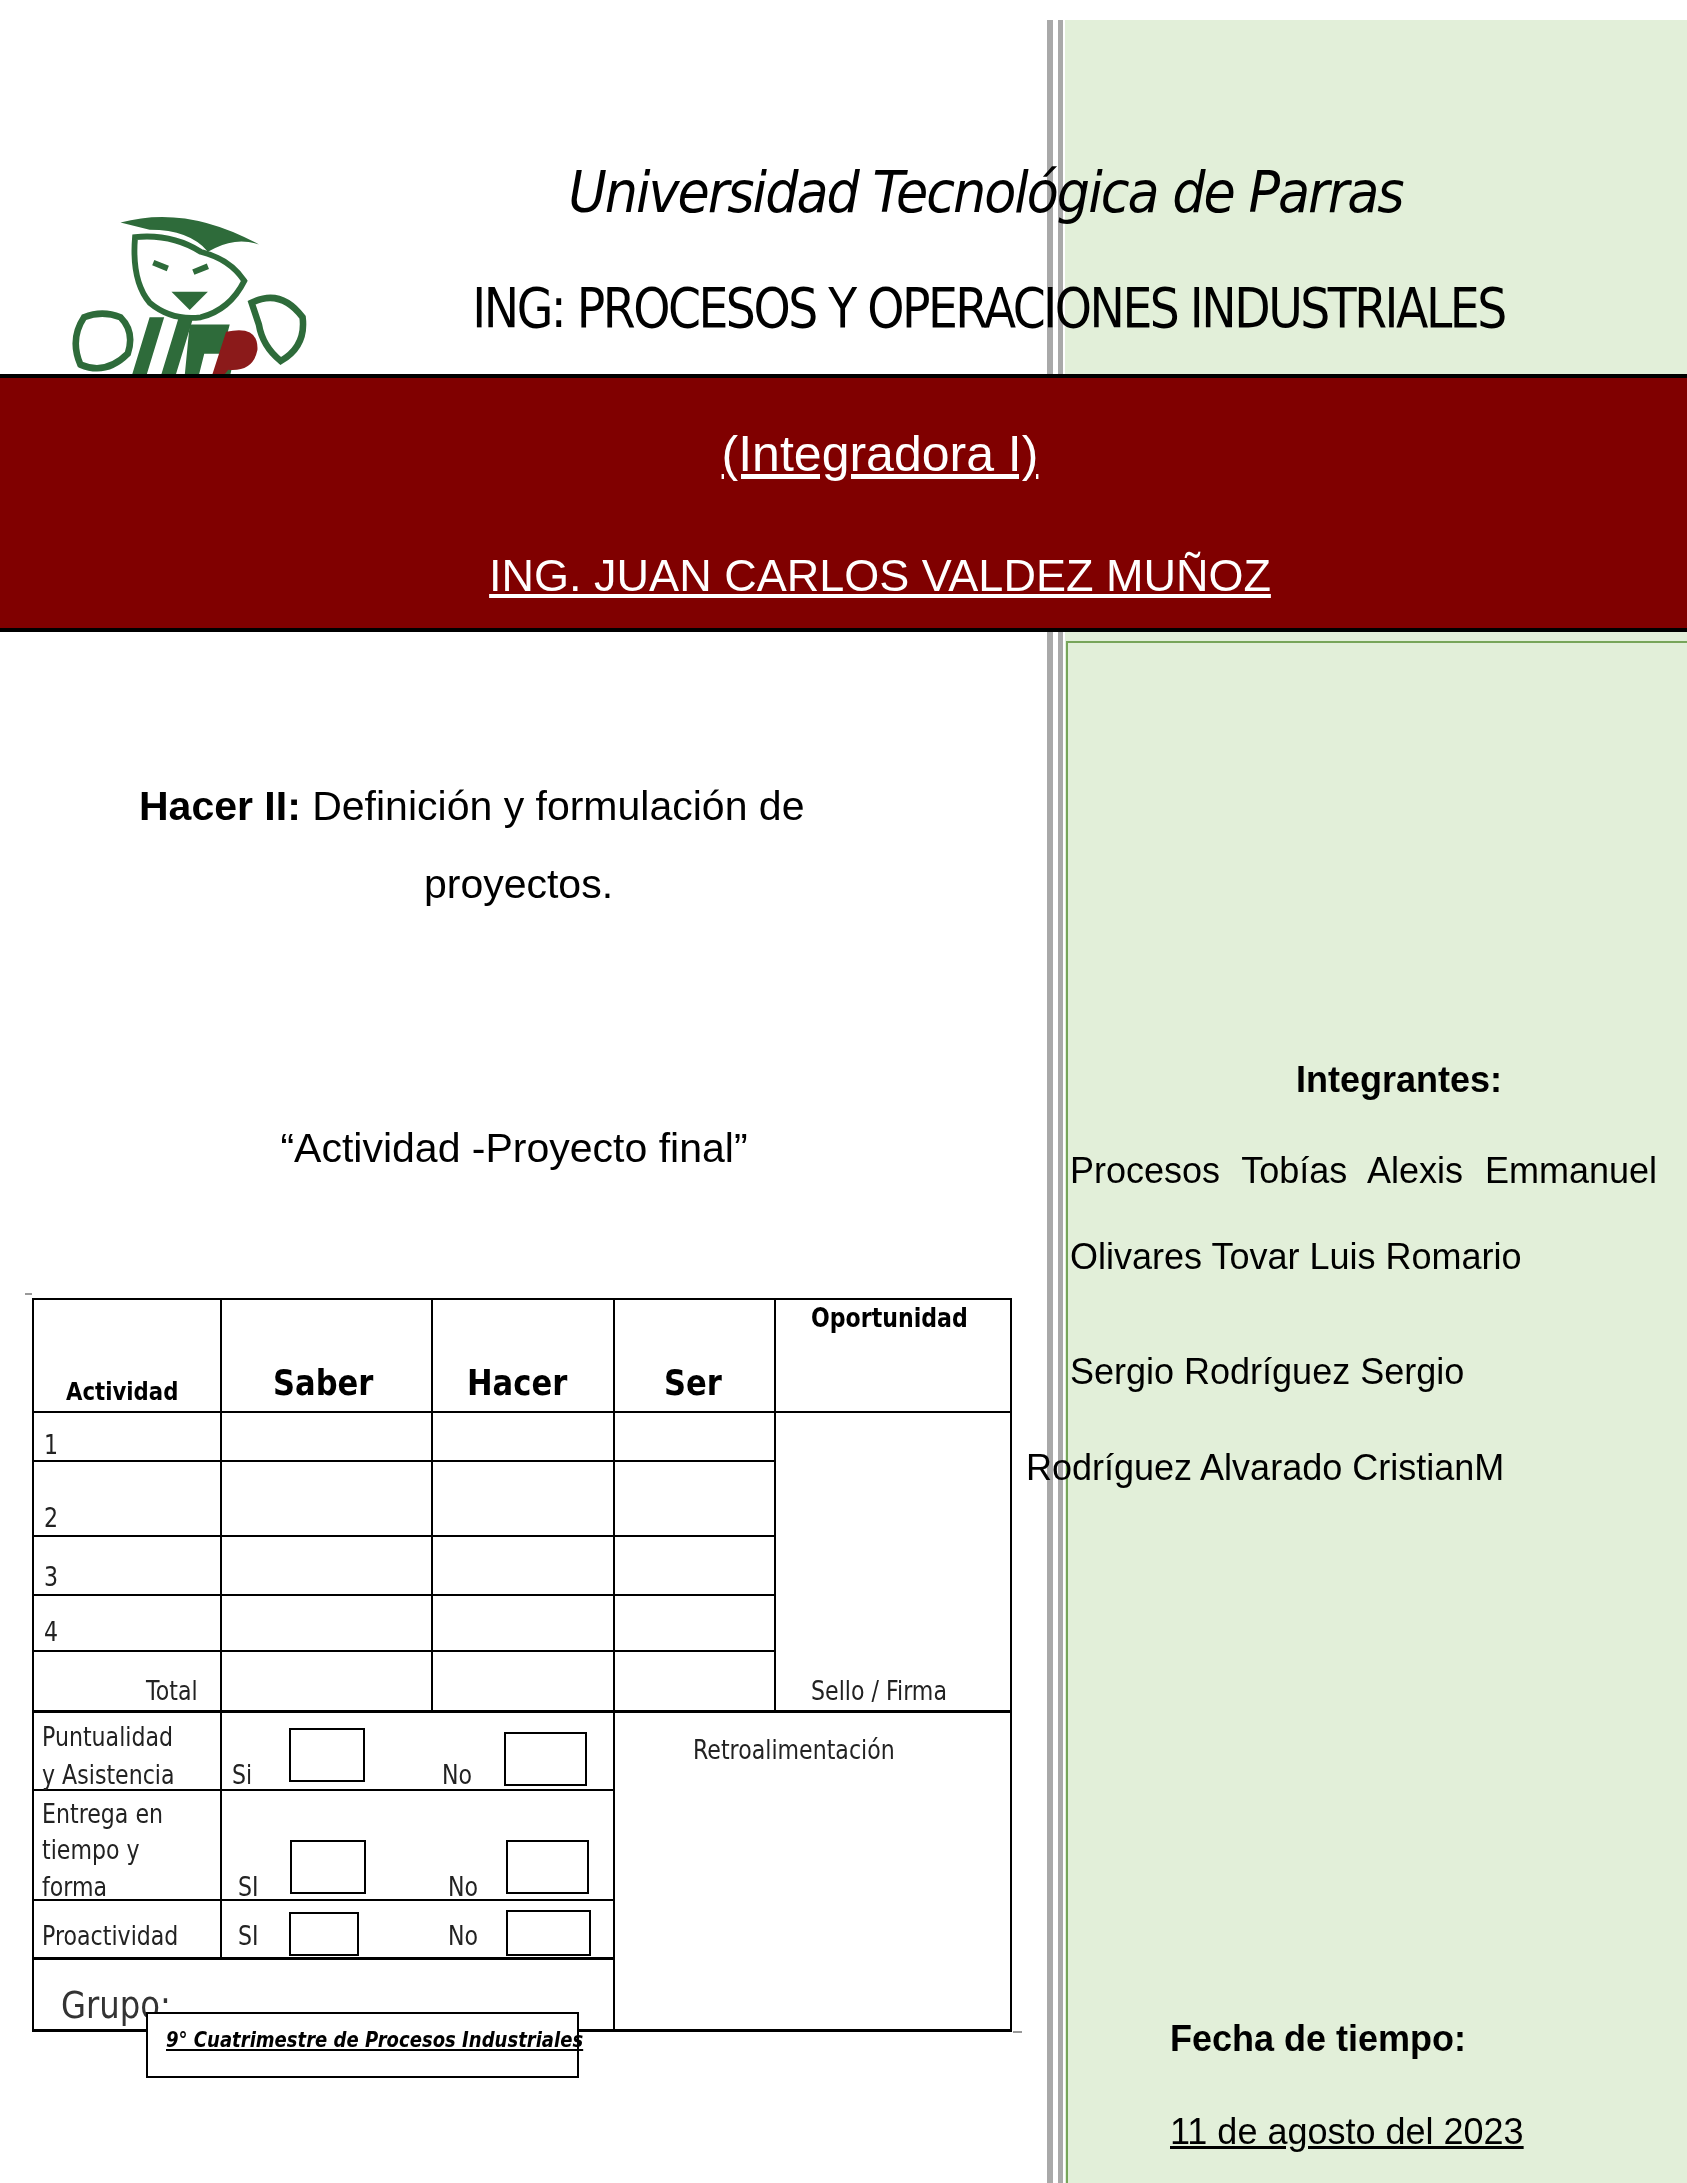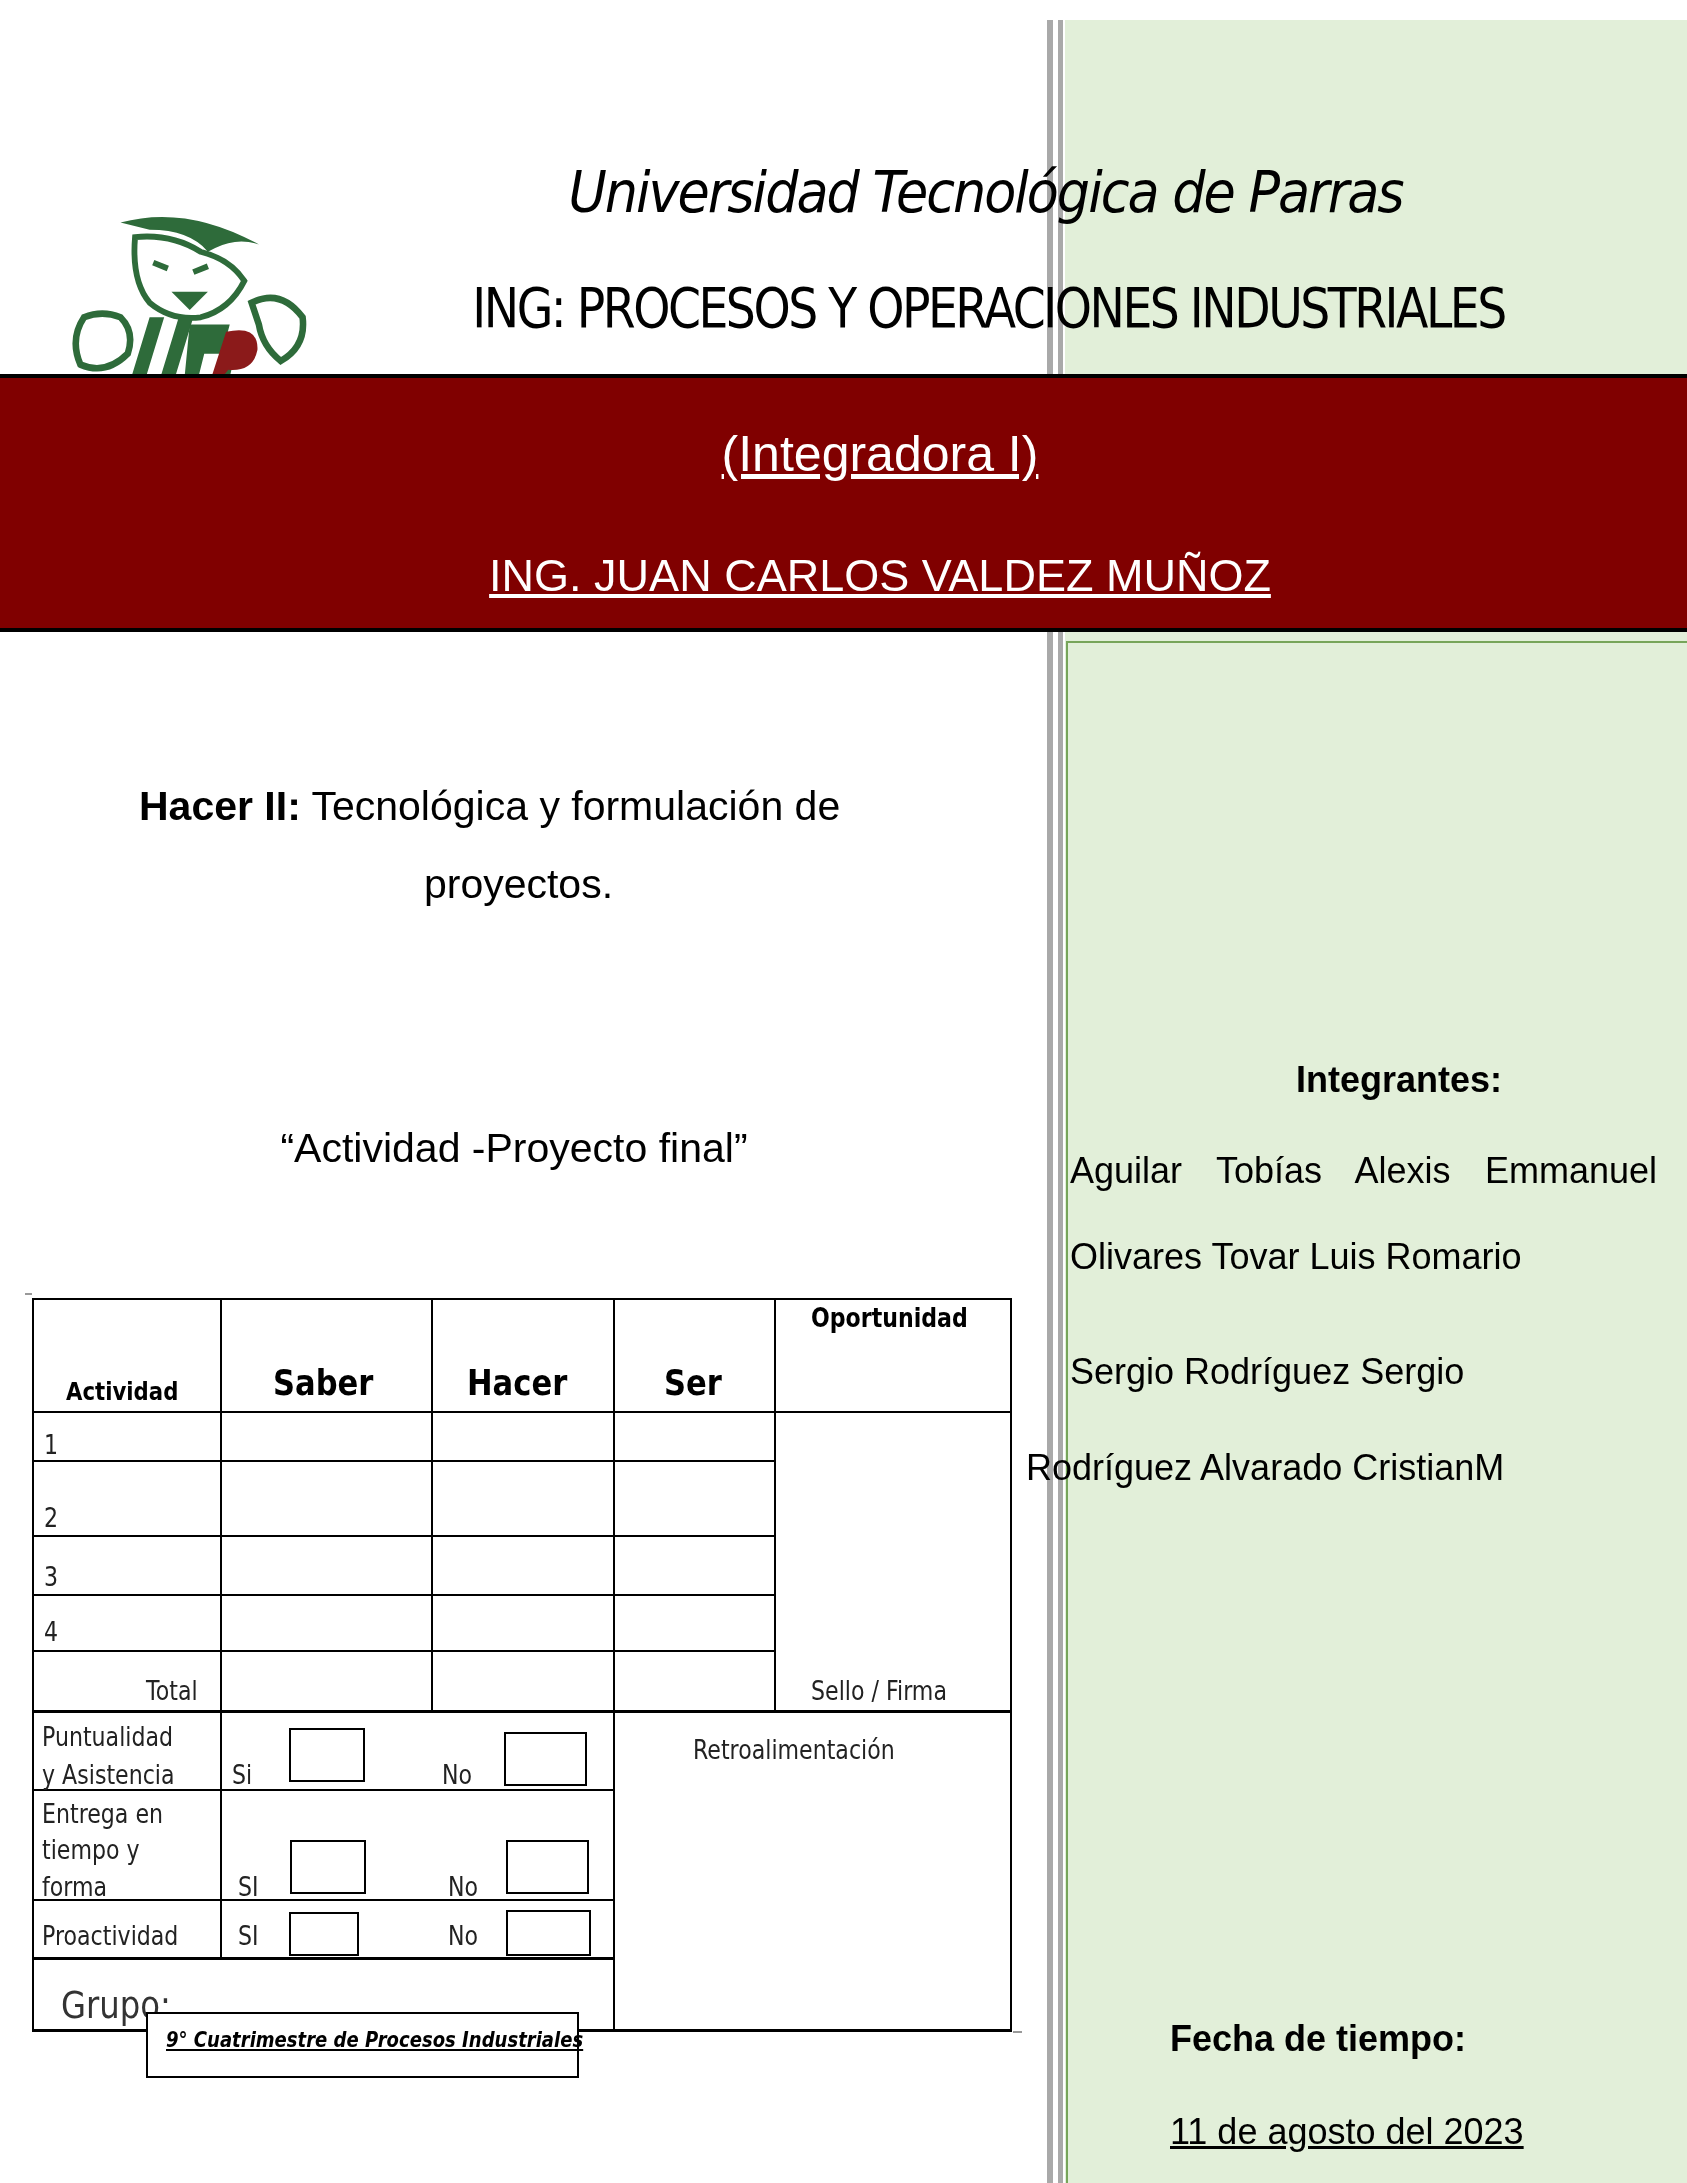--- a/index.html
+++ b/index.html
@@ -70,26 +70,26 @@
   </svg>
 </div>
 
 <div class="abs" id="uni-title">Universidad Tecnológica de Parras</div>
 <div class="abs" id="career-title">ING: PROCESOS Y OPERACIONES INDUSTRIALES</div>
 
 <div class="abs" id="banner"></div>
 <div class="abs" id="course-title">(Integradora I)</div>
 <div class="abs" id="teacher-name">ING. JUAN CARLOS VALDEZ MUÑOZ</div>
 
-<div class="abs" id="unit-line1"><b>Hacer II:</b><span> Tecnológica y formulación de</span></div>
+<div class="abs" id="unit-line1"><b>Hacer II:</b><span> Definición y formulación de</span></div>
 <div class="abs" id="unit-line2">proyectos.</div>
 <div class="abs" id="activity-title">“Actividad -Proyecto final”</div>
 
 <div class="abs r-text" id="members-heading">Integrantes:</div>
-<div class="abs r-text" id="m0">Aguilar Tobías Alexis Emmanuel</div>
+<div class="abs r-text" id="m0">Procesos Tobías Alexis Emmanuel</div>
 <div class="abs r-text" id="m1">Olivares Tovar Luis Romario</div>
 <div class="abs r-text" id="m2">Sergio Rodríguez Sergio</div>
 <div class="abs r-text" id="m3">Rodríguez Alvarado CristianM</div>
 
 <div class="abs" id="due-label">Fecha de tiempo:</div>
 <div class="abs" id="due-date">11 de agosto del 2023</div>
 
 <div>
 
   <div class="abs corner-mark" style="left:25px;top:1293px;width:7.3px;height:2.2px;"></div>

